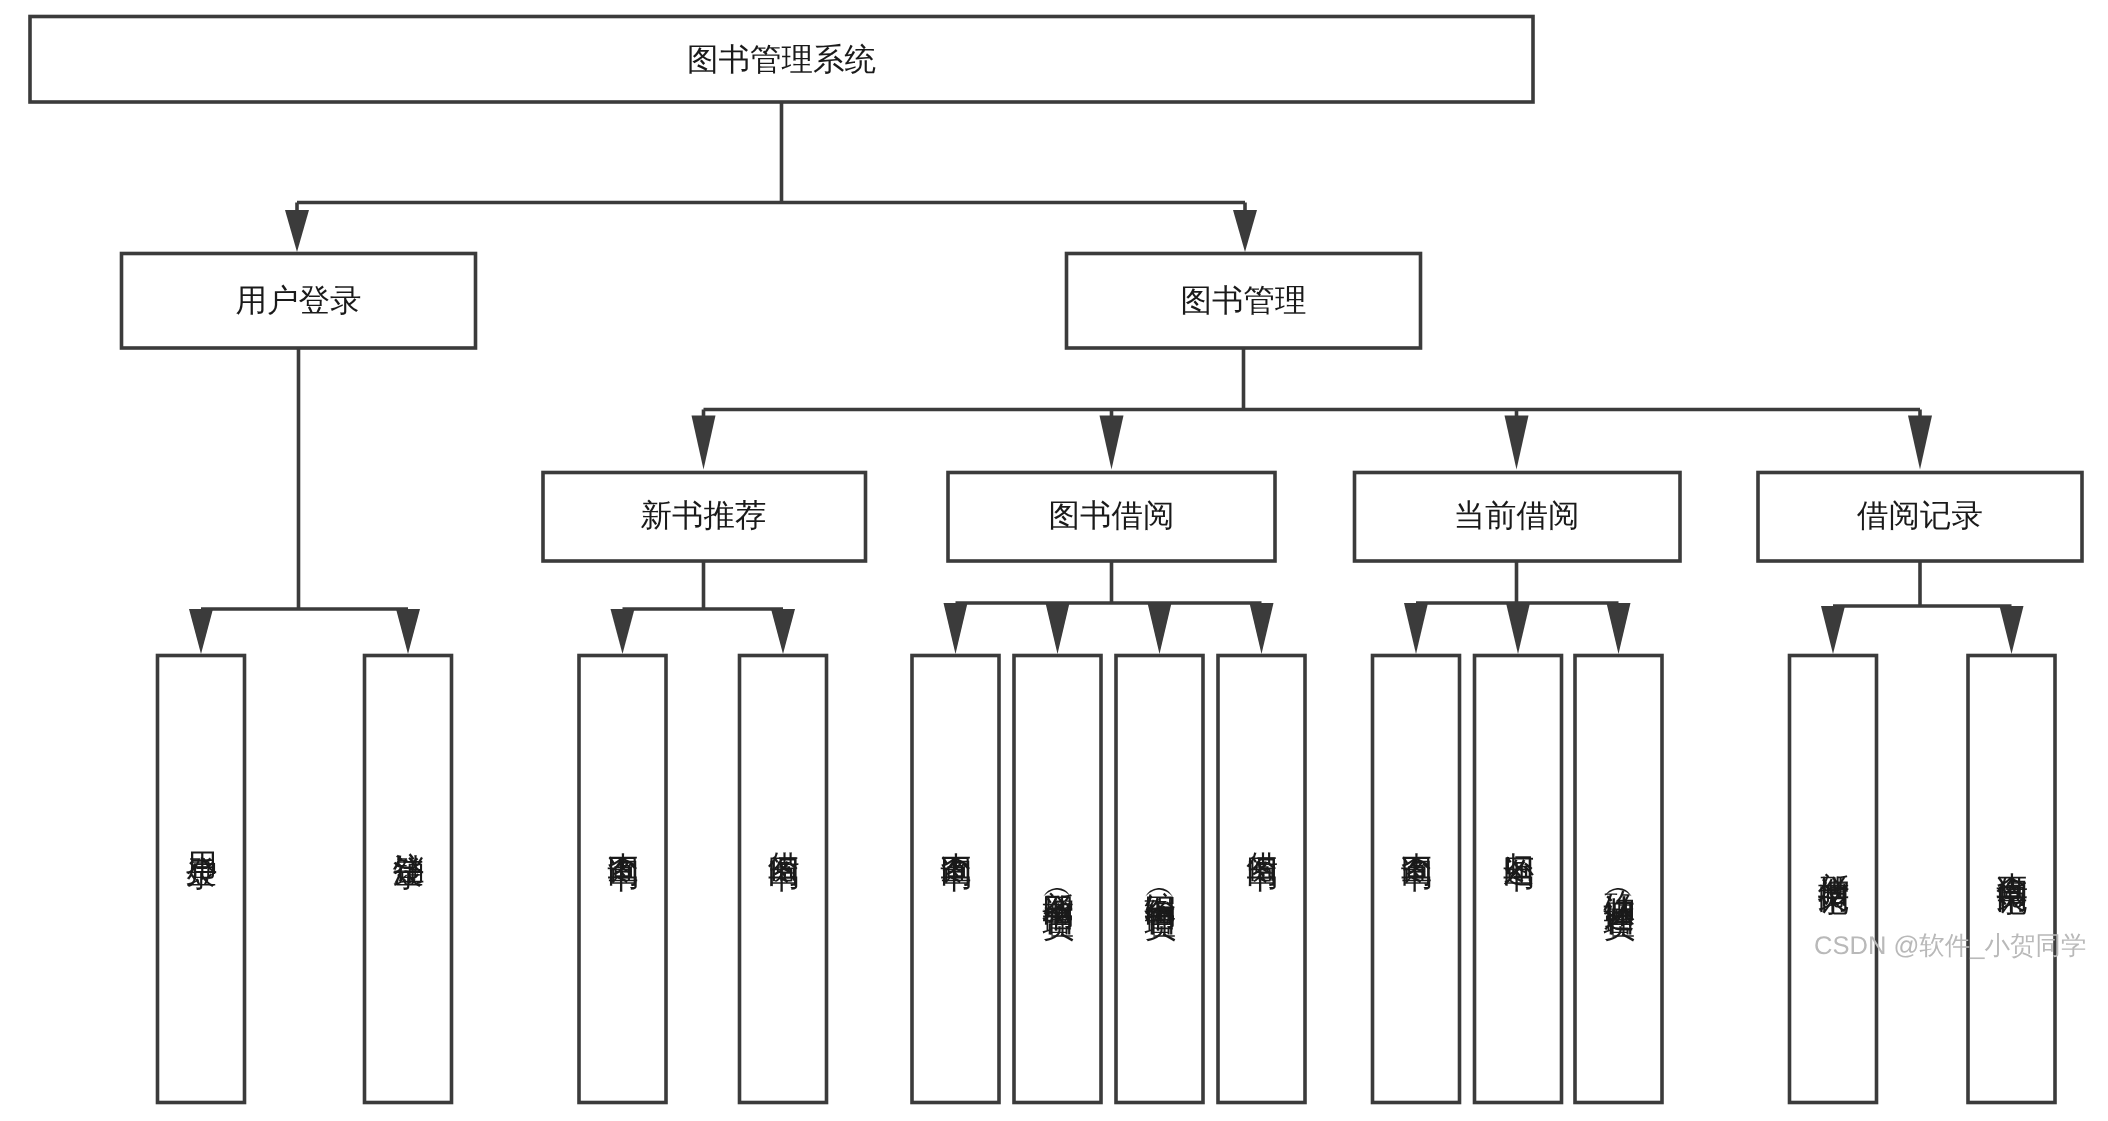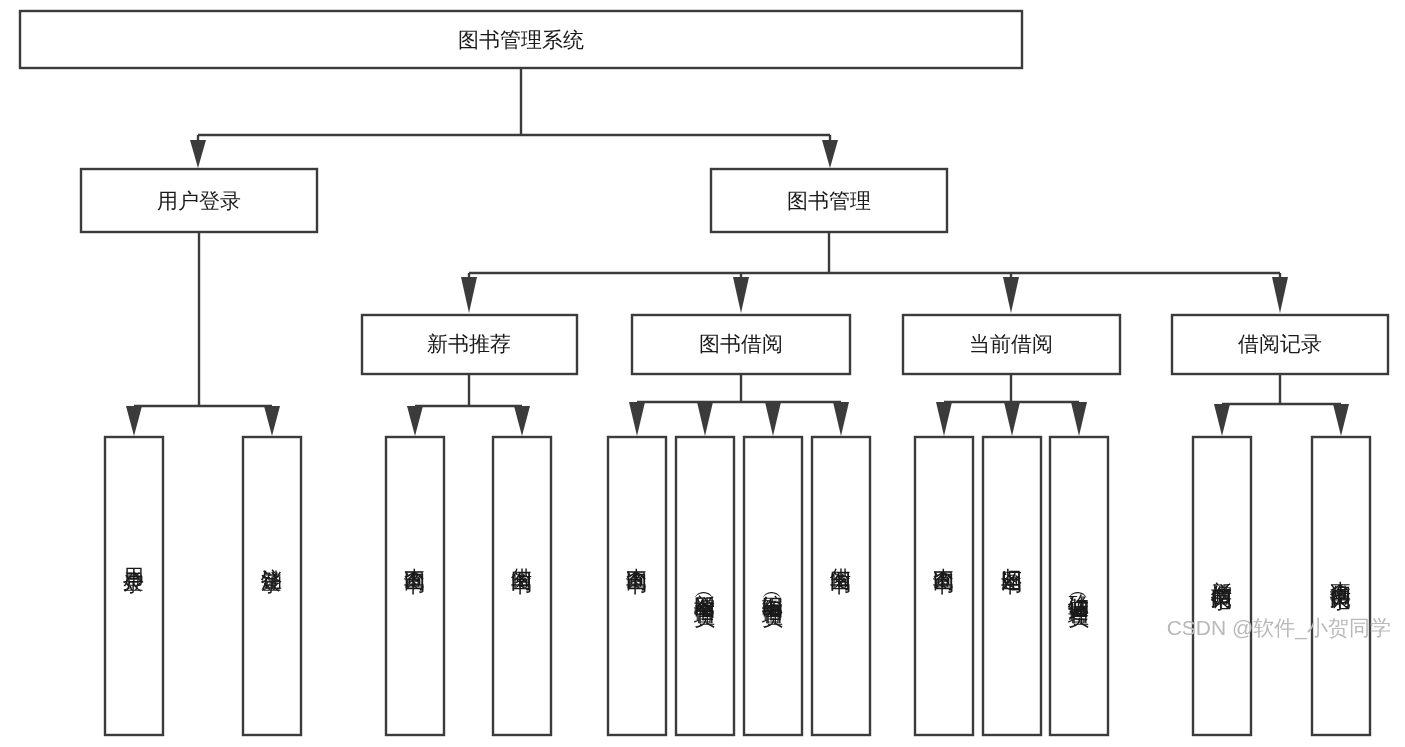--- a/index.html
+++ b/index.html
@@ -57,21 +57,21 @@
     writing-mode: vertical-rl;
     text-orientation: upright;
     text-anchor: middle;
     letter-spacing: 2px;
   }
   .watermark-text {
     position: absolute;
     right: 14px;
     bottom: 8px;
     font-family: "Liberation Sans", "DejaVu Sans", sans-serif;
-    font-size: 21px;
+    font-size: 17px;
     color: #b9b9b9;
     white-space: nowrap;
     pointer-events: none;
     user-select: none;
   }
 </style>
 </head>
 <body>
 
 <div id="diagram-root">

